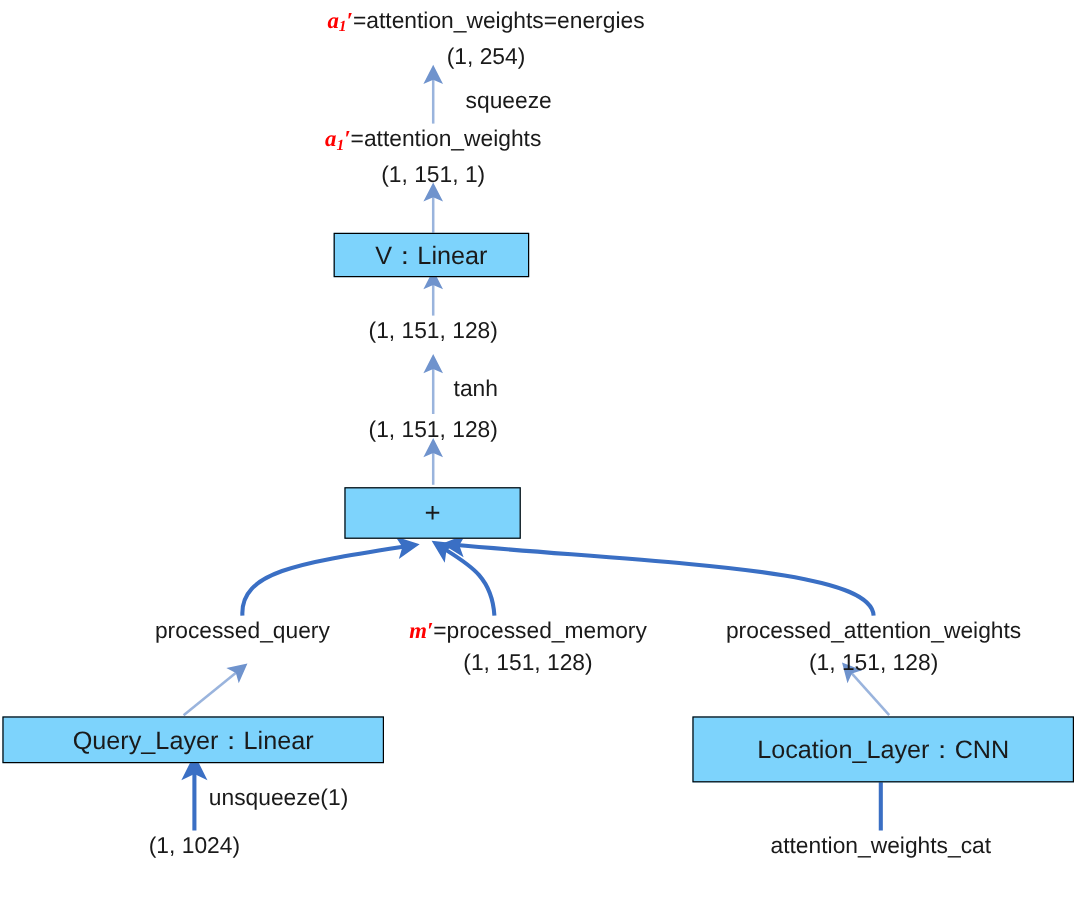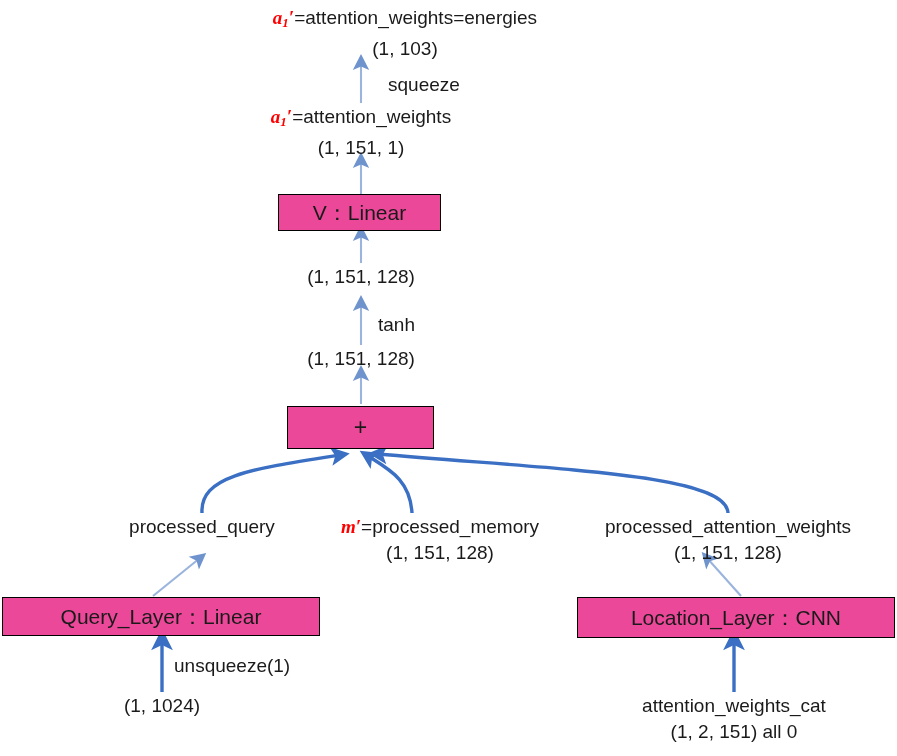--- a/index.html
+++ b/index.html
@@ -13,21 +13,21 @@
     font-size:19px;
     line-height:26px;
     color:#1a1a1a;
     white-space:nowrap;
     text-align:center;
   }
   .lbl.c{transform:translateX(-50%);}
   .shape{
     position:absolute;
     border:1.6px solid #000000;
-    background:#ec4899;
+    background:#7dd3fc;
     box-sizing:border-box;
     display:flex;align-items:center;justify-content:center;
     font-size:21px;
     color:#1a1a1a;
     white-space:nowrap;
   }
   .var{
     color:#ff0000;
     font-family:"Liberation Serif","DejaVu Serif",serif;
     font-style:italic;
@@ -78,21 +78,21 @@
 
   <line x1="741" y1="596" x2="707" y2="558" stroke="#9ab4dd" stroke-width="2.1" marker-end="url(#ahThin)"></line>
 
   <line x1="162" y1="692" x2="162" y2="640" stroke="#3a6fc4" stroke-width="3.4" marker-end="url(#ahThick)"></line>
 
   <line x1="734" y1="692" x2="734" y2="640" stroke="#3a6fc4" stroke-width="3.4" marker-end="url(#ahThick)"></line>
 </svg>
 
 <div class="lbl c" style="left:361px;top:5px;margin-left:44px;">
   <div><span class="var"><span>a</span><sub>1</sub><span>′</span></span><span>=attention_weights=energies</span></div>
-  <div>(1, 103)</div>
+  <div>(1, 254)</div>
 </div>
 
 <div class="lbl" style="left:376px;top:72px;margin-left:12px;">squeeze</div>
 
 <div class="lbl c" style="left:361px;top:104px;">
   <div><span class="var"><span>a</span><sub>1</sub><span>′</span></span><span>=attention_weights</span></div>
   <div>(1, 151, 1)</div>
 </div>
 
 <div class="shape" style="left:278px;top:194px;width:163px;height:37px;">V：Linear</div>
@@ -114,24 +114,23 @@
   <div>(1, 151, 128)</div>
 </div>
 
 <div class="lbl c" style="left:728px;top:514px;">
   <div>processed_attention_weights</div>
   <div>(1, 151, 128)</div>
 </div>
 
 <div class="shape" style="left:2px;top:597px;width:318px;height:39px;">Query_Layer：Linear</div>
 
-<div class="shape" style="left:577px;top:597px;width:318px;height:41px;">Location_Layer：CNN</div>
+<div class="shape" style="left:577px;top:597px;width:318px;height:55px;">Location_Layer：CNN</div>
 
 <div class="lbl" style="left:174px;top:653px;">unsqueeze(1)</div>
 
 <div class="lbl c" style="left:162px;top:693px;">
   <div>(1, 1024)</div>
 </div>
 
 <div class="lbl c" style="left:734px;top:693px;">
   <div>attention_weights_cat</div>
-  <div>(1, 2, 151) all 0</div>
 </div>
 
 </body></html>

